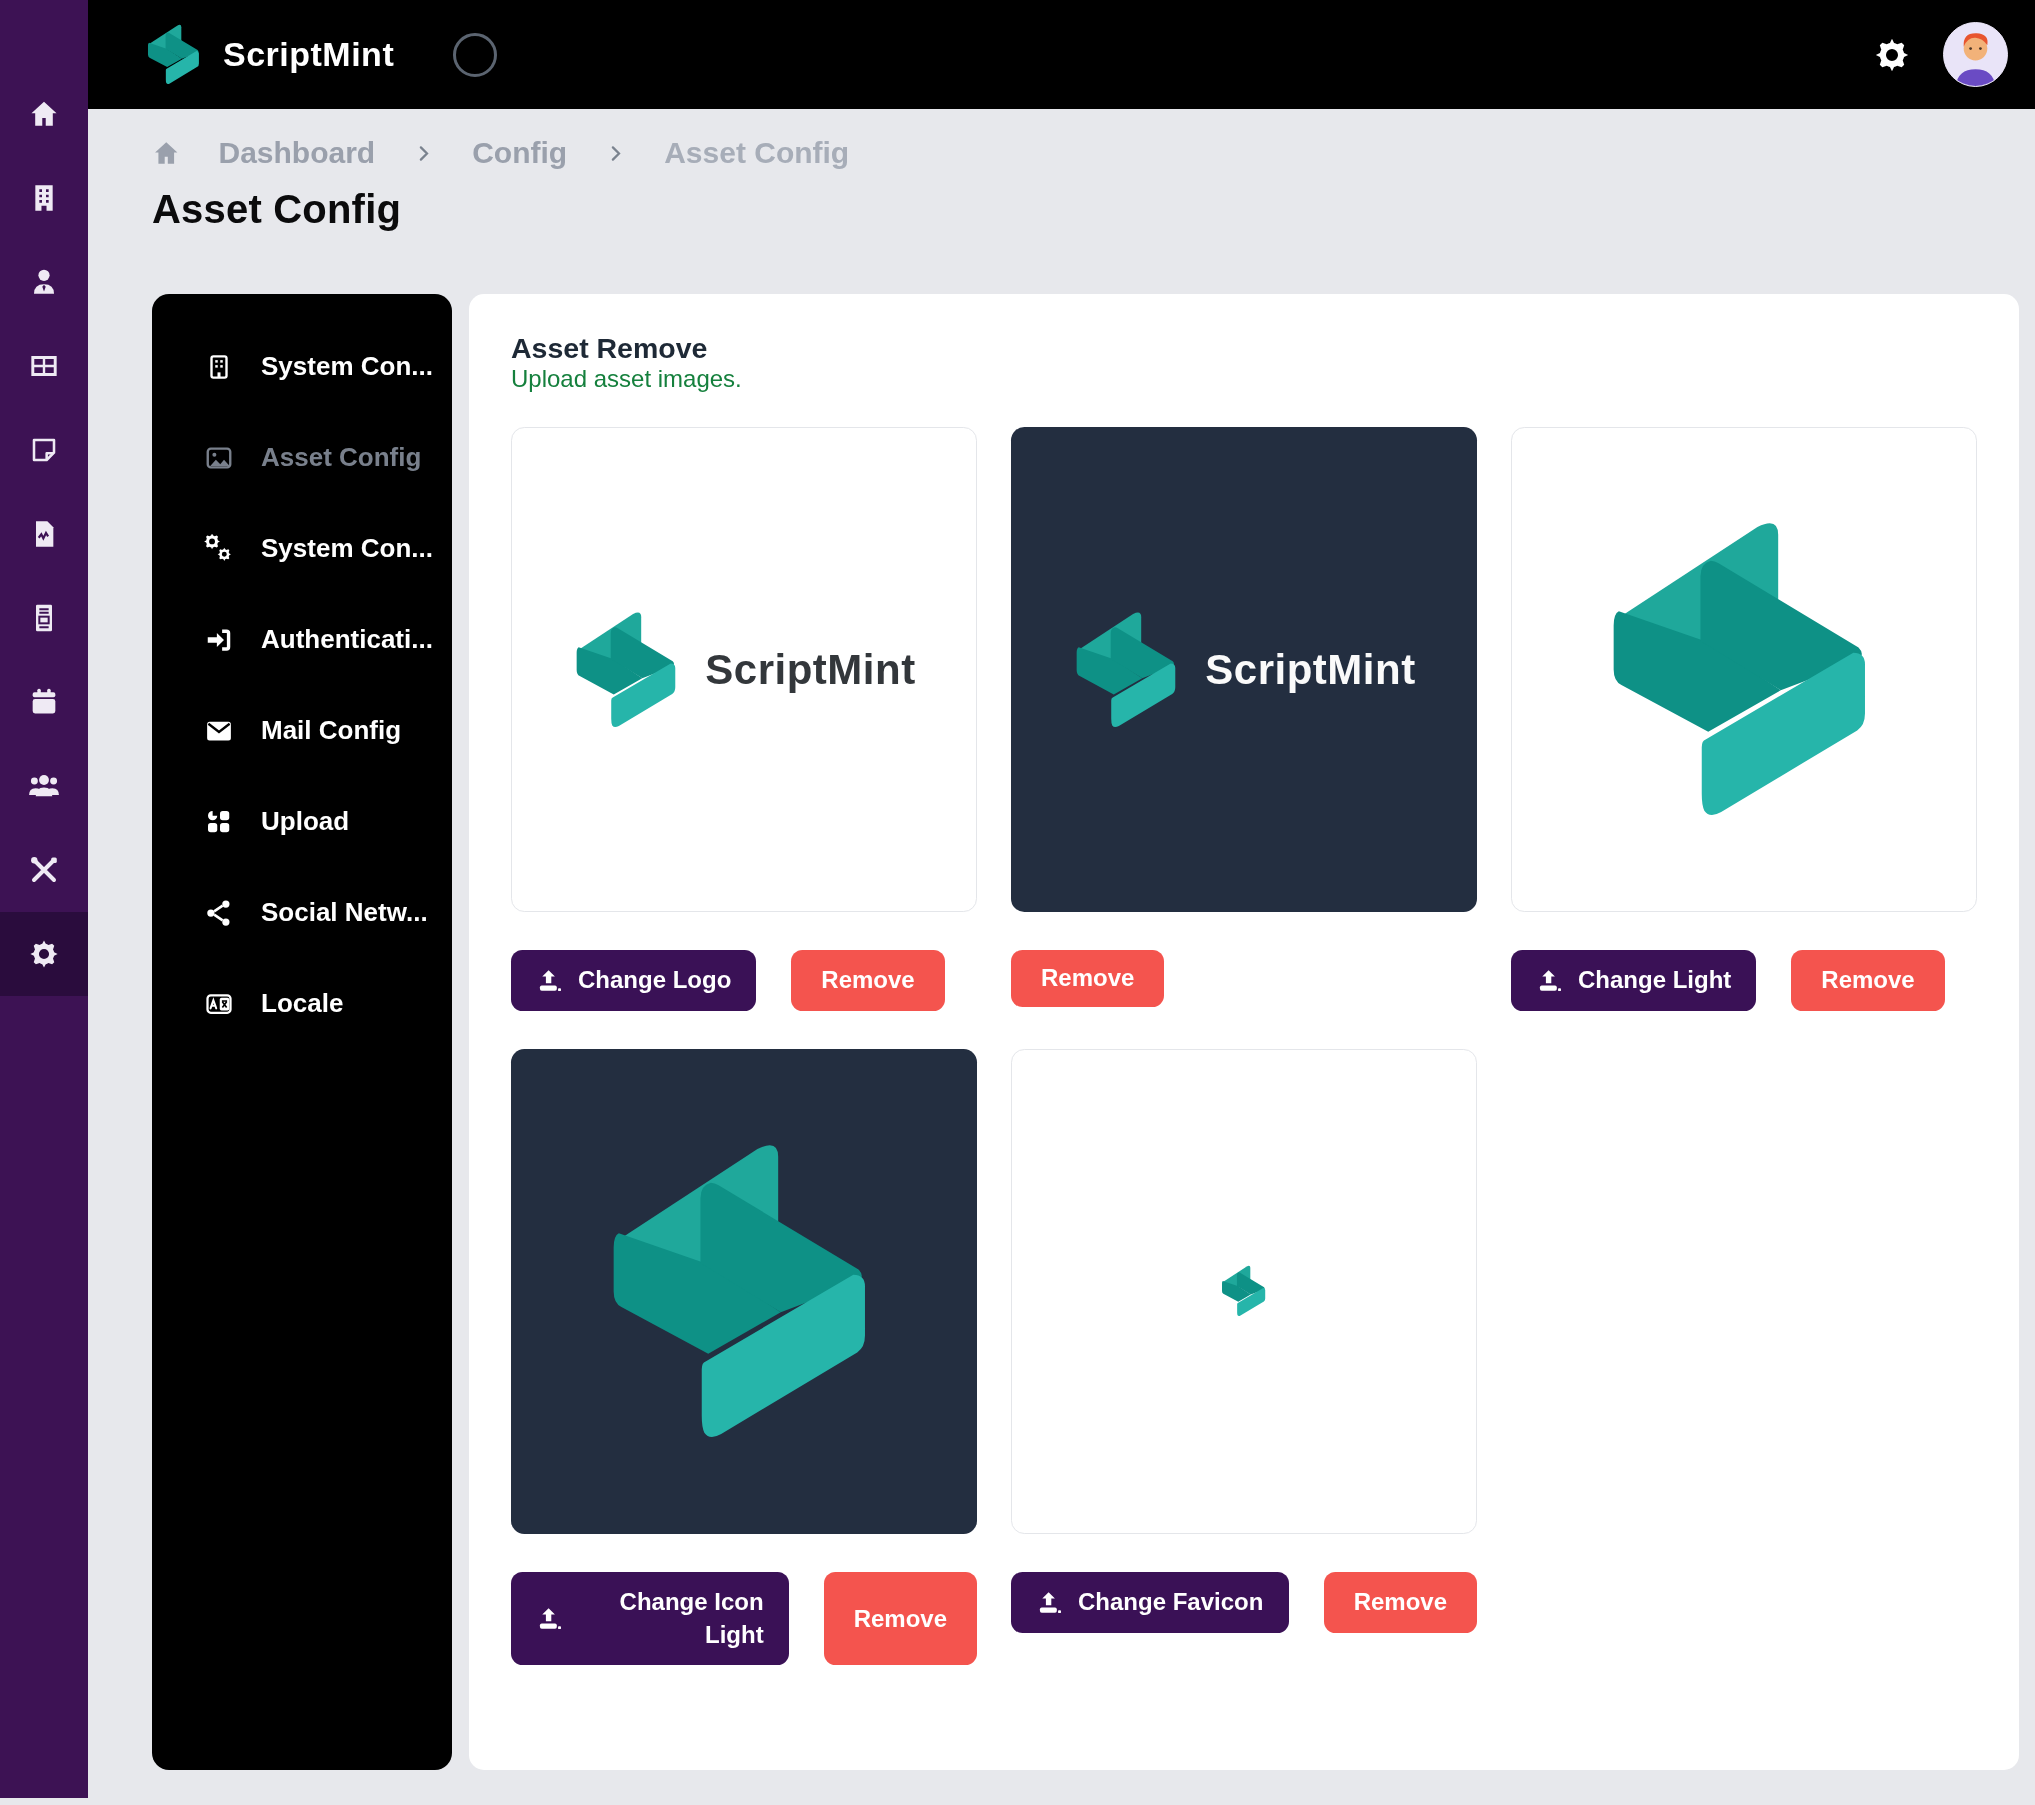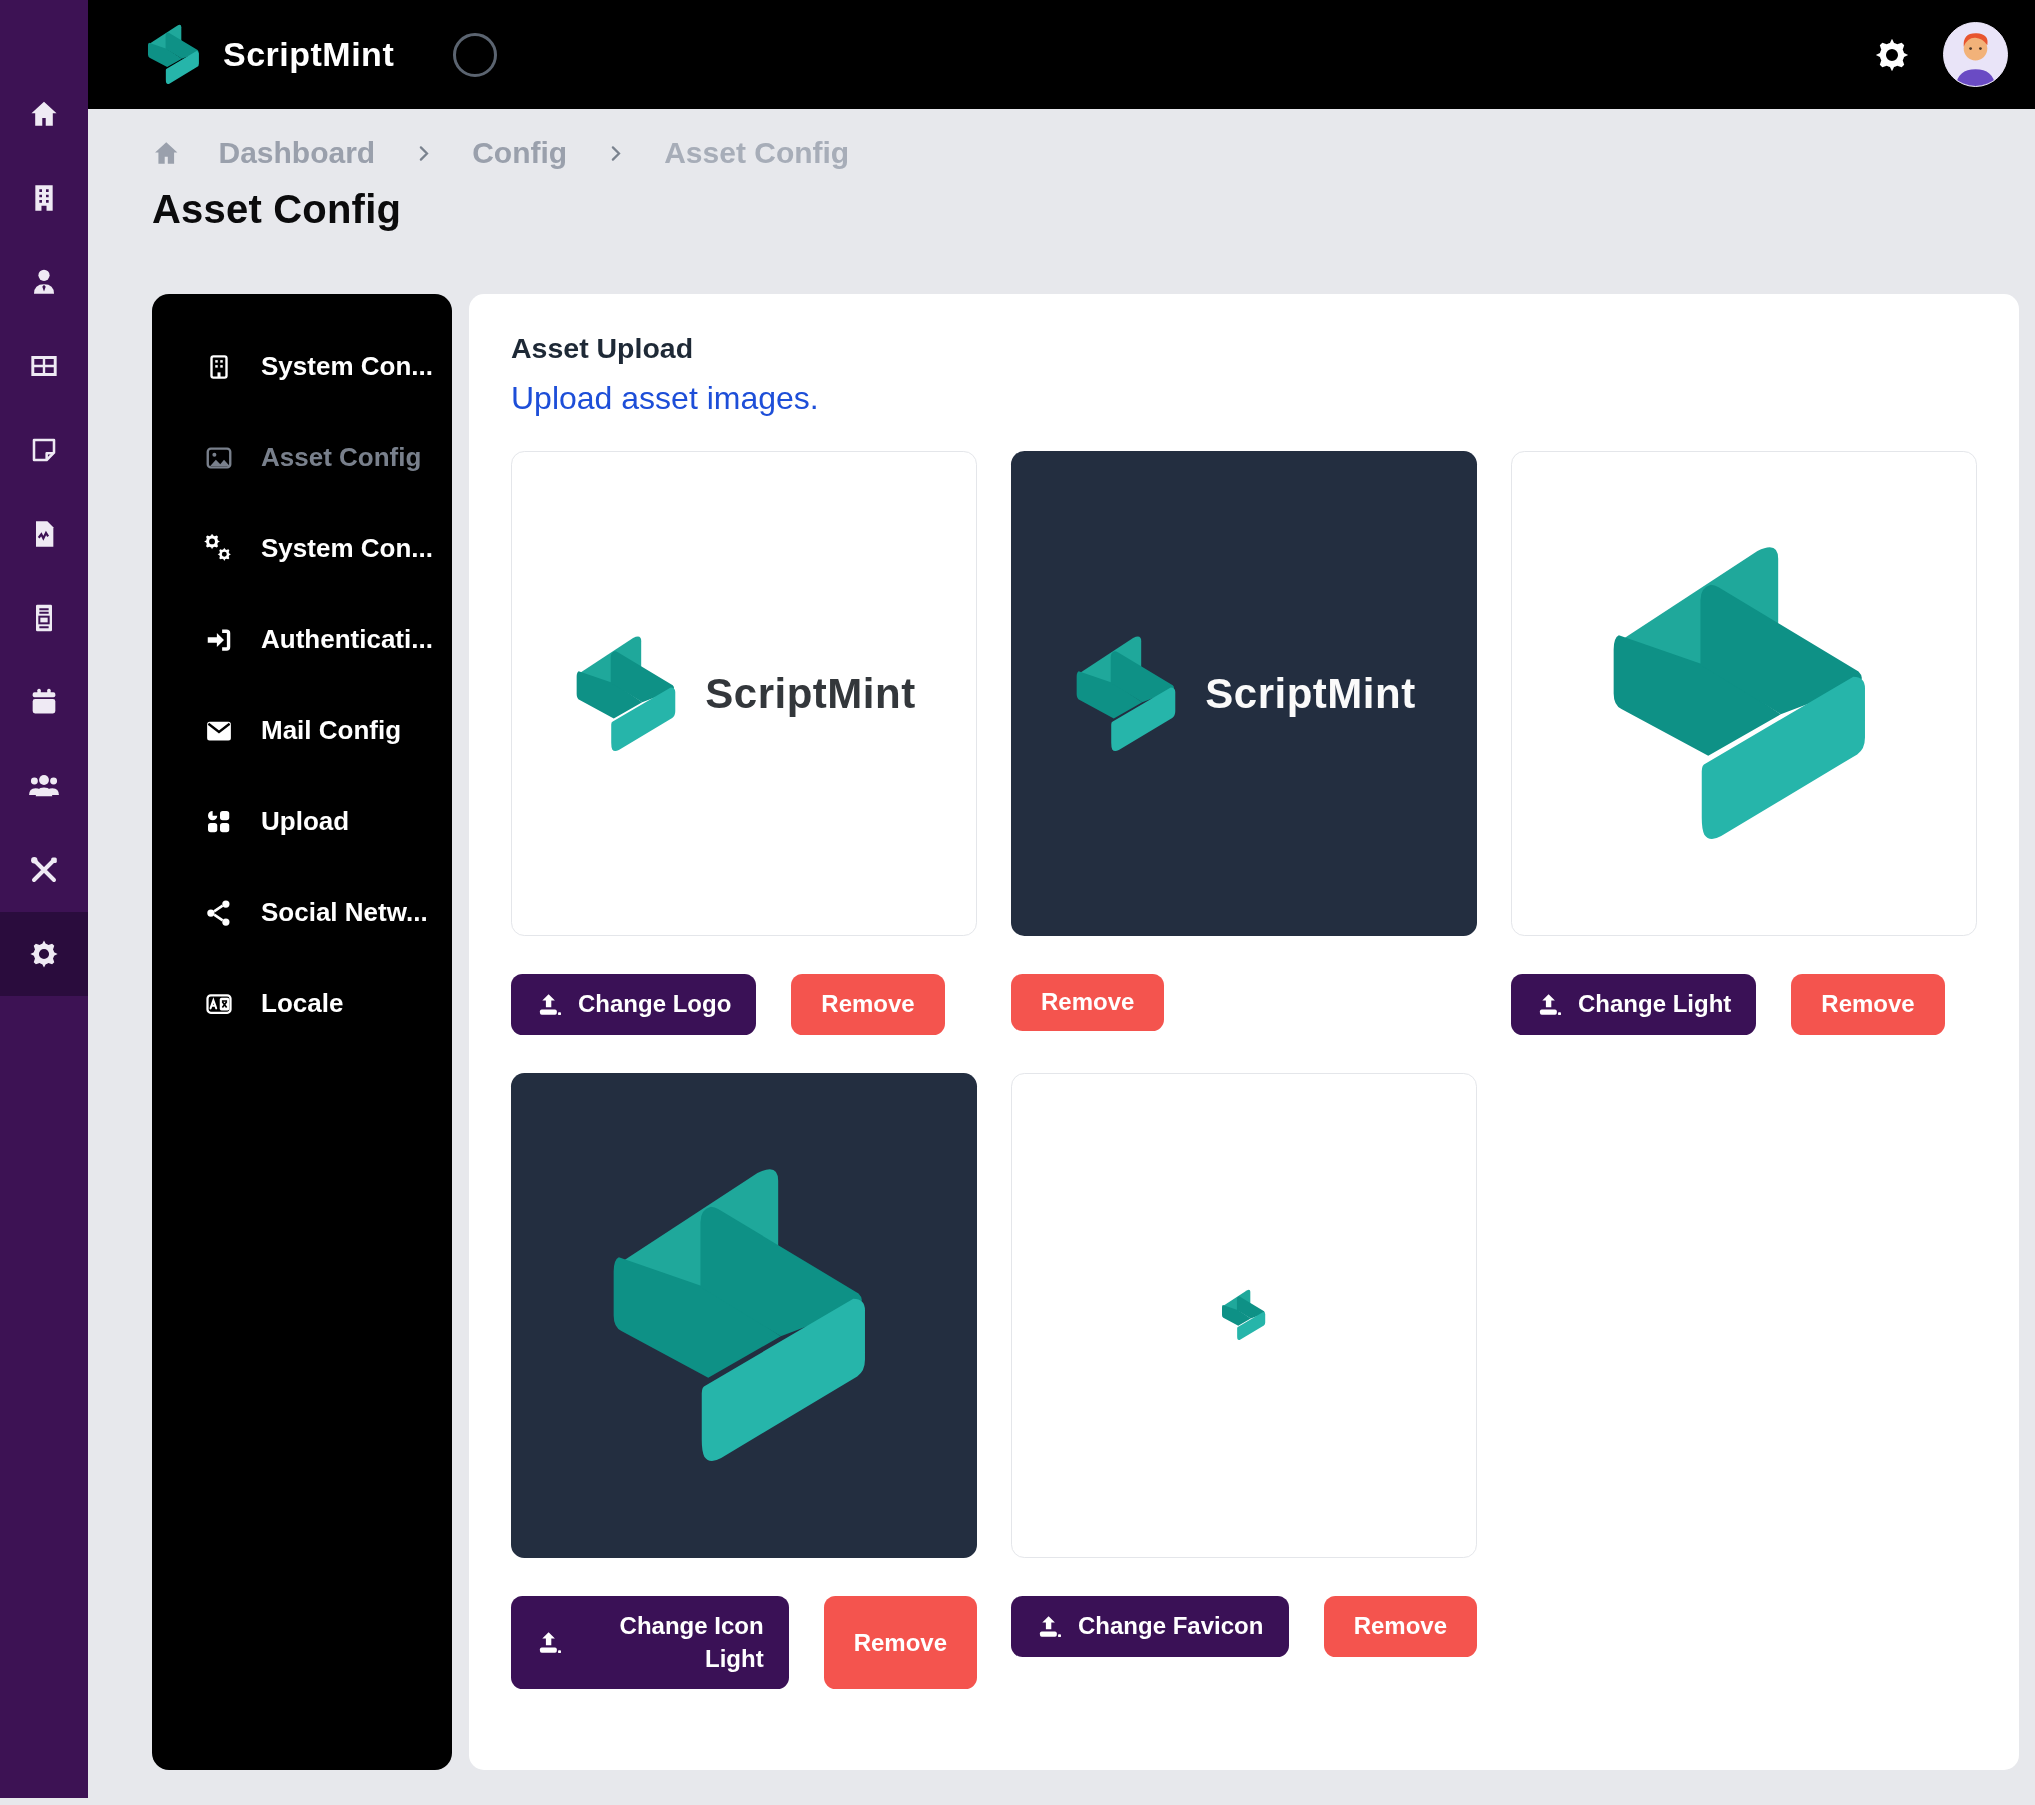--- a/index.html
+++ b/index.html
@@ -56,21 +56,21 @@
     color:#fff;font-size:26px;font-weight:700;cursor:pointer;white-space:nowrap;
   }
   .cfg-item svg{width:30px;height:30px;flex:0 0 30px;}
   .cfg-item.active{color:#79808c;}
   
   .panel{
     flex:1;margin-left:17px;background:#fff;border-radius:15px;height:1476px;
     padding:38px 42px;box-sizing:border-box;
   }
   .panel-title{font-size:28.5px;font-weight:700;color:#1e2936;}
-  .panel-sub{font-size:32px;color:#1d4ed8;margin-top:15px;}
+  .panel-sub{font-size:24px;color:#15803d;}
   .cards-grid{margin-top:34px;display:grid;grid-template-columns:repeat(3,466px);column-gap:34px;row-gap:38px;}
   .cell{display:flex;flex-direction:column;}
   .asset-card{
     width:466px;height:485px;border-radius:13.3px;display:flex;align-items:center;justify-content:center;
     box-sizing:border-box;
   }
   .asset-card.light{background:#fff;border:1.9px solid #e4e6ea;}
   .asset-card.dark{background:#232e40;}
   .logo-row{display:flex;align-items:center;gap:21px;}
   .logo-row .mark{width:112px;height:122px;}
@@ -299,21 +299,21 @@
           <rect x="2.8" y="5" width="18.4" height="14" rx="2.6" fill="none" stroke="currentColor" stroke-width="1.8"></rect>
           <path d="M5.2 15.5 l2.3-6.5 2.3 6.5 M6 13.3 h3.1" fill="none" stroke="currentColor" stroke-width="1.6" stroke-linecap="round"></path>
           <rect x="12.6" y="6.9" width="7.6" height="10.2" rx="1.4" fill="currentColor"></rect>
           <path d="M14.3 9.6 h4.2 M14.7 10.2 l3.4 4.6 M18.1 10.2 l-3.4 4.6" stroke="#000" stroke-width="1.3"></path>
         </svg>
         <span>Locale</span>
       </div>
     </nav>
 
     <section class="panel">
-      <div class="panel-title">Asset Upload</div>
+      <div class="panel-title">Asset Remove</div>
       <div class="panel-sub">Upload asset images.</div>
 
       <div class="cards-grid">
 
         <div class="cell">
           <div class="asset-card light">
             <div class="logo-row">
               <svg class="mark" viewBox="0 0 110 120">
                   <use href="#sm-mark"></use>
                 </svg>

